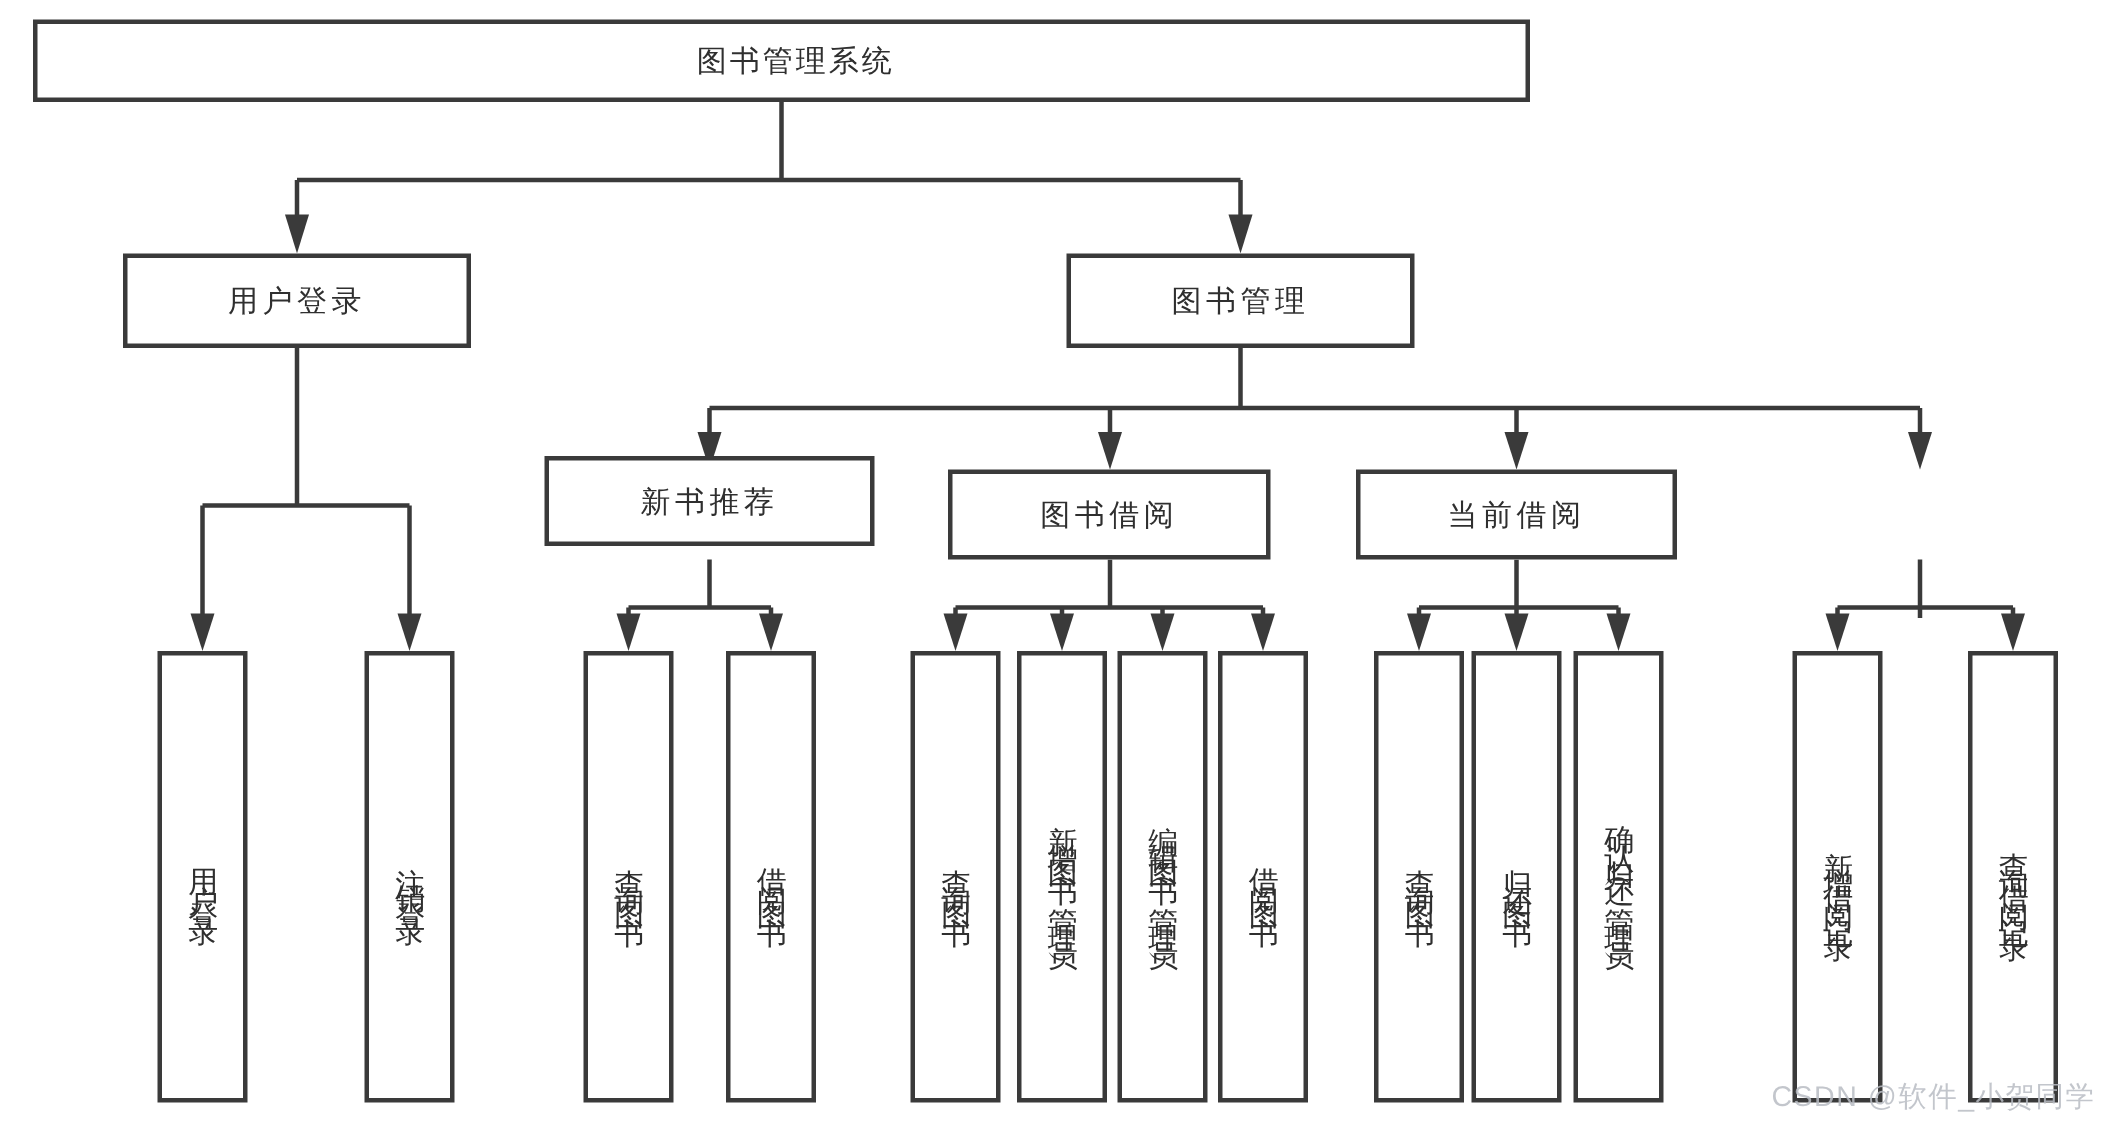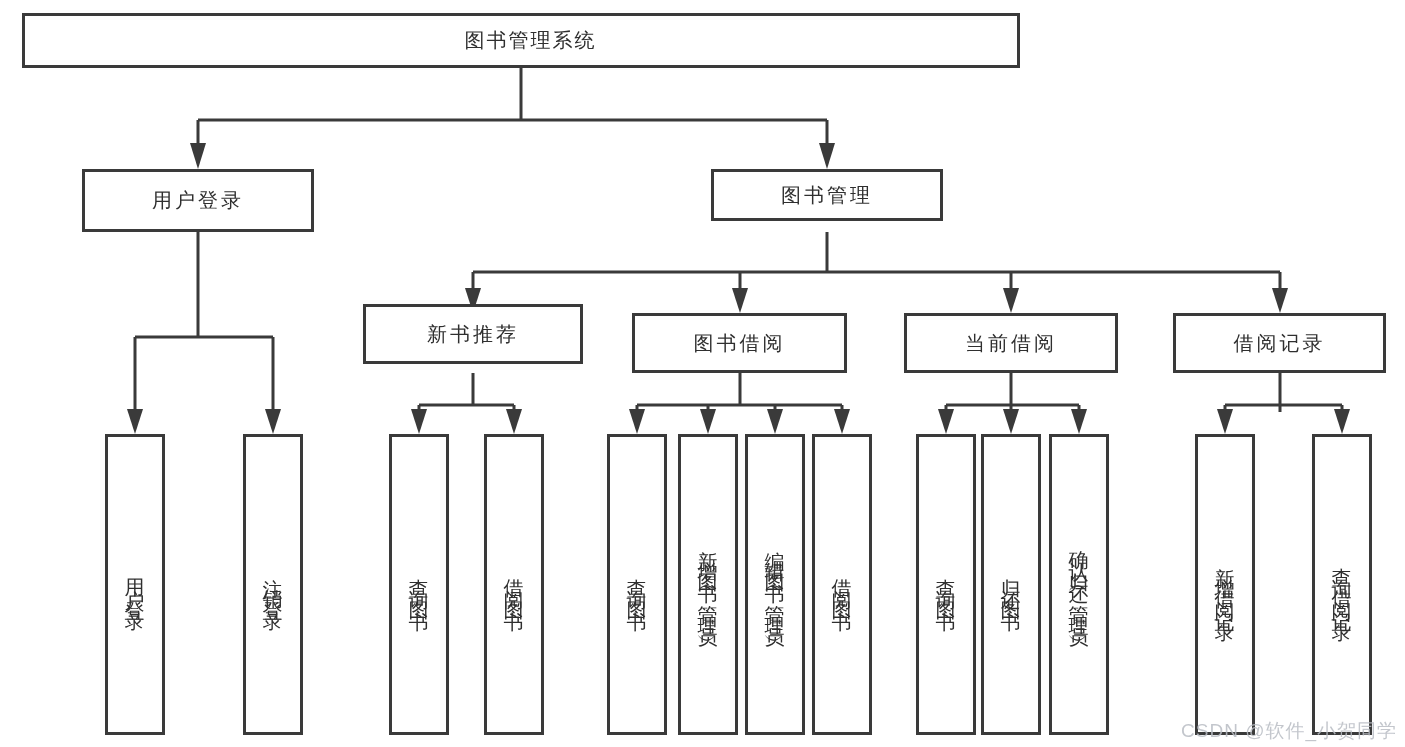--- a/index.html
+++ b/index.html
@@ -116,35 +116,32 @@
     <polygon points="1334,409 1350,409 1342,434"></polygon>
   </svg>
 
   <div class="box" style="left:22px; top:13px; width:998px; height:55px;padding-left:19px;">
     <span class="root-label">图书管理系统</span>
   </div>
 
   <div class="box" style="left:82px; top:169px; width:232px; height:63px;">
     <span class="hlabel">用户登录</span>
   </div>
-  <div class="box" style="left:711px; top:169px; width:232px; height:52px;">
+  <div class="box" style="left:711px; top:169px; width:232px; height:63px;">
     <span class="hlabel">图书管理</span>
   </div>
 
   <div class="box" style="left:363px; top:304px; width:220px; height:60px;">
     <span class="hlabel">新书推荐</span>
   </div>
   <div class="box" style="left:904px; top:313px; width:214px; height:60px;">
     <span class="hlabel">当前借阅</span>
   </div>
   <div class="box" style="left:632px; top:313px; width:215px; height:60px;">
     <span class="hlabel">图书借阅</span>
-  </div>
-  <div class="box" style="left:1173px; top:313px; width:213px; height:60px;">
-    <span class="hlabel">借阅记录</span>
   </div>
 
   <div class="box leaf" style="left:105px;">
     <span class="vtext">用户登录</span>
   </div>
   <div class="box leaf" style="left:243px;">
     <span class="vtext">注销登录</span>
   </div>
 
   <div class="box leaf" style="left:389px;">

